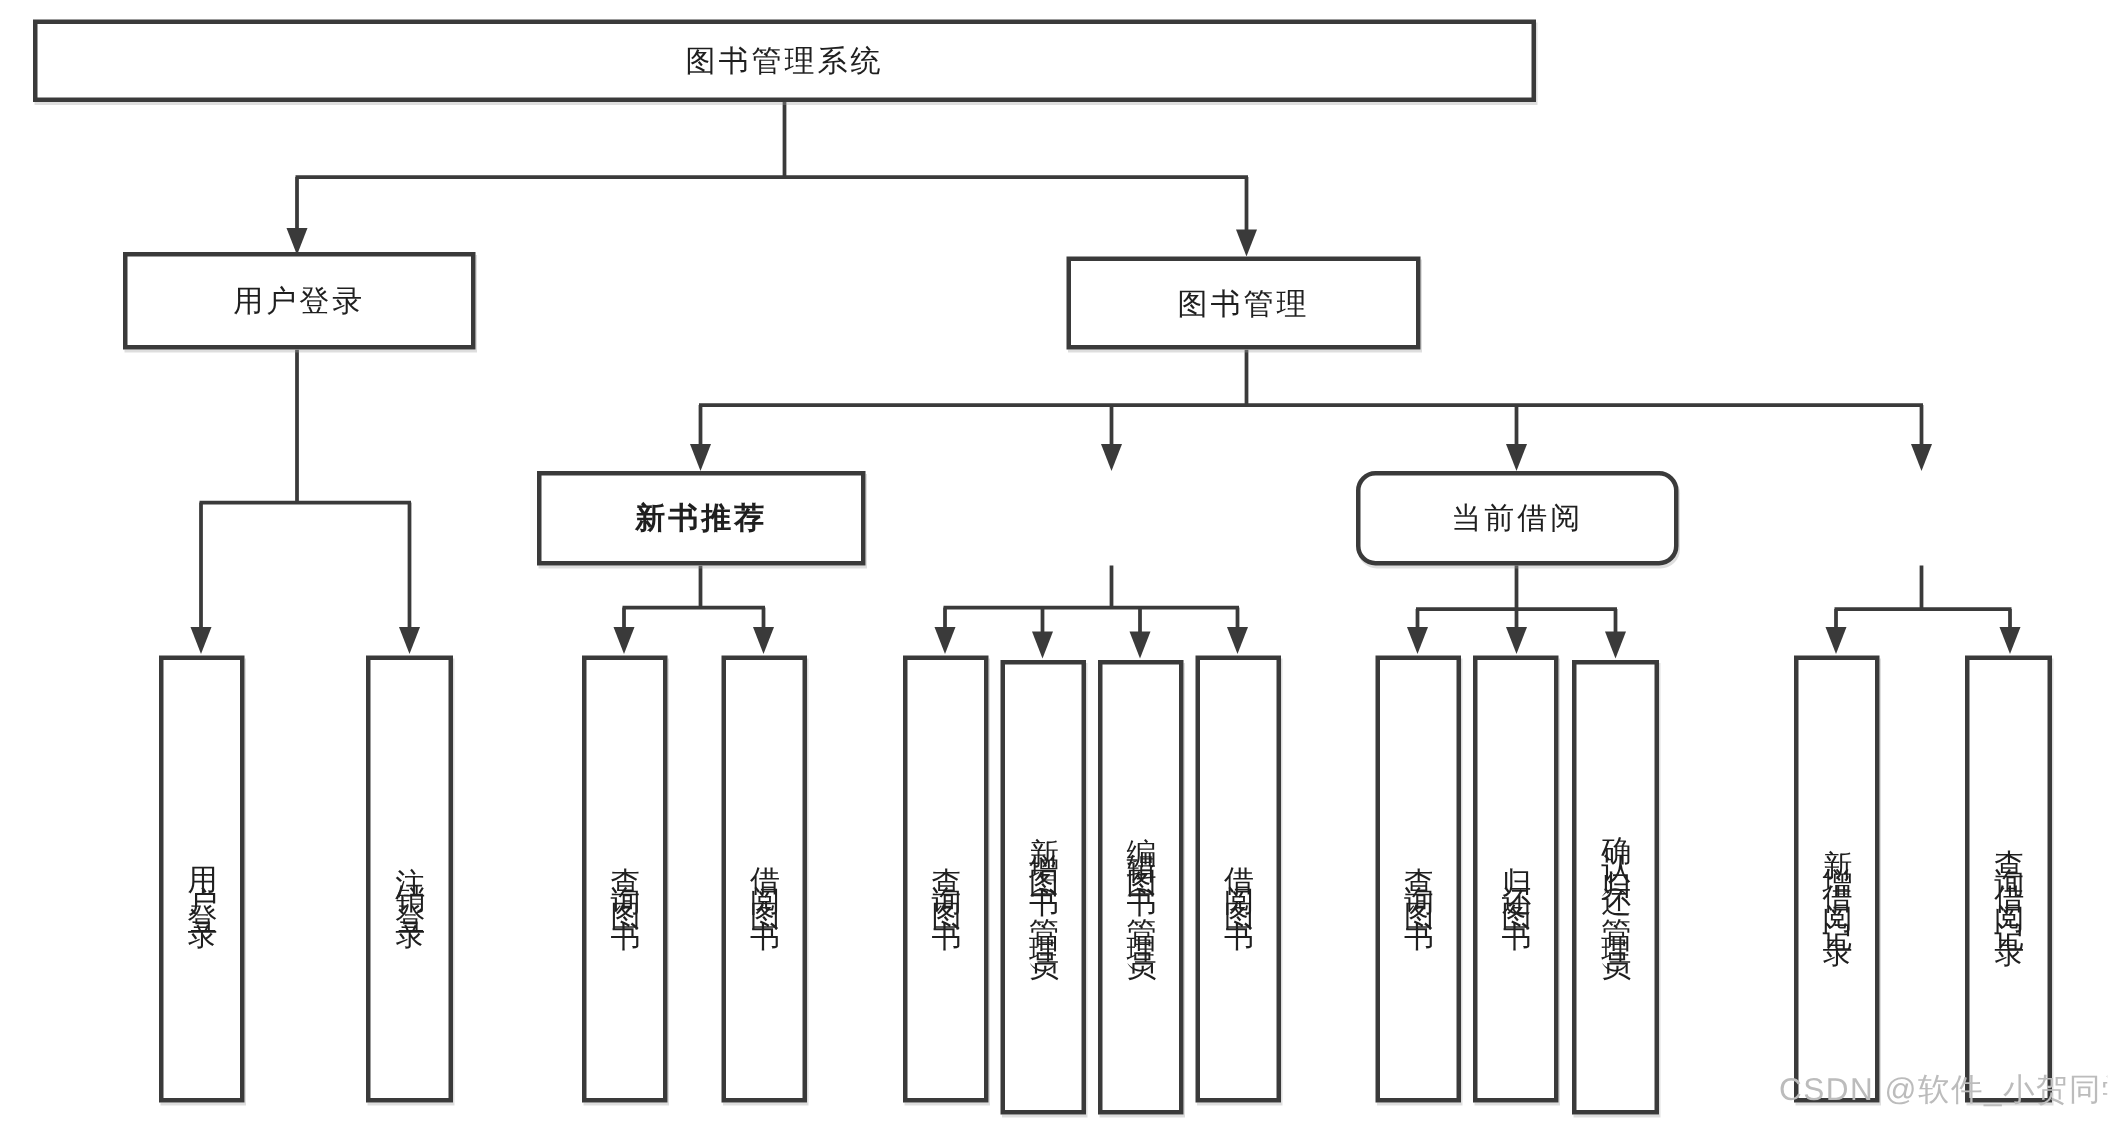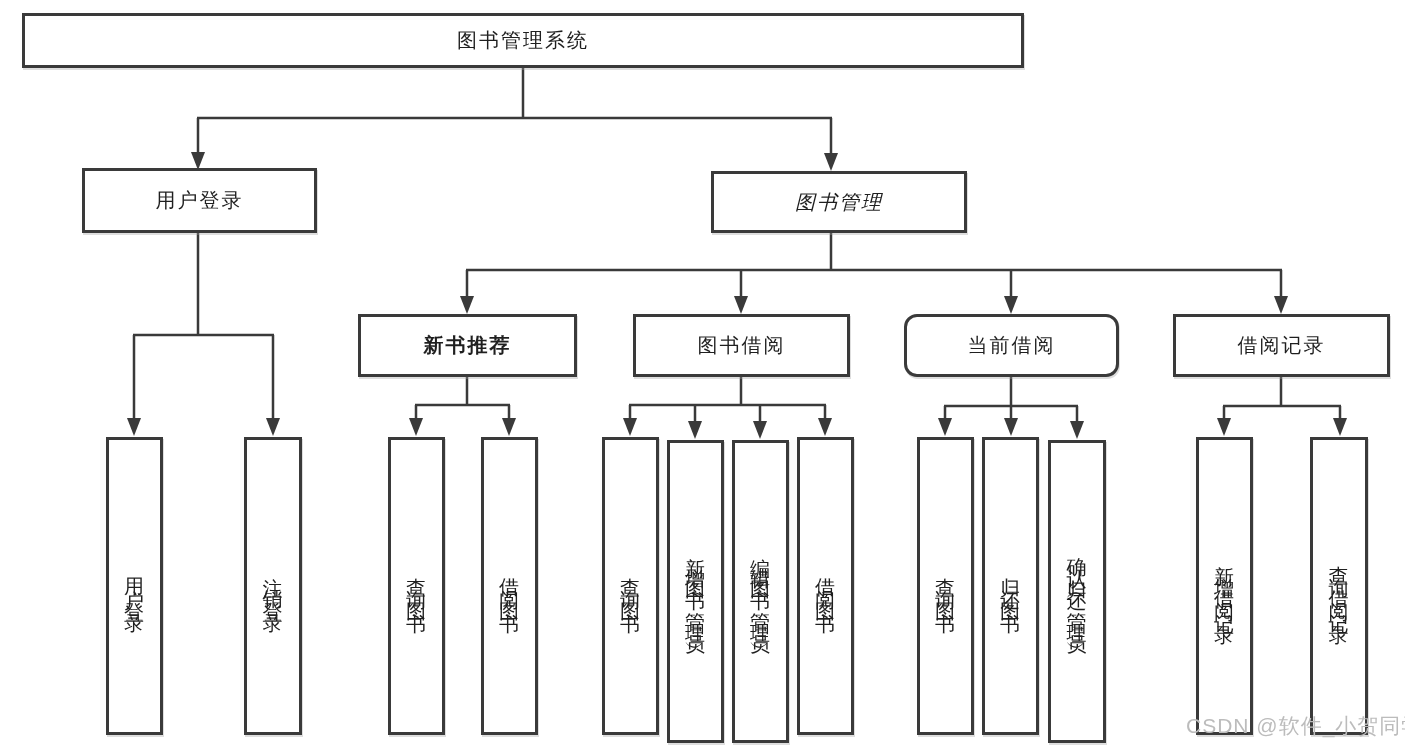--- a/index.html
+++ b/index.html
@@ -94,26 +94,24 @@
       <polygon points="1004,418 1018,418 1011,436"></polygon>
       <polygon points="1070,421 1084,421 1077,439"></polygon>
       <polygon points="1217,418 1231,418 1224,436"></polygon>
       <polygon points="1333,418 1347,418 1340,436"></polygon>
     </g>
   </svg>
 
   <div class="node hbox" style="left:22px; top:13px; width:1002px; height:55px;">图书管理系统</div>
 
   <div class="node hbox" style="left:82px; top:168px; width:235px; height:65px;">用户登录</div>
-  <div class="node hbox" style="left:711px; top:171px; width:256px; height:62px;font-style:italic;">图书管理</div>
+  <div class="node hbox" style="left:711px; top:171px; width:236px; height:62px;">图书管理</div>
 
   <div class="node hbox" style="left:358px; top:314px; width:219px; height:63px;font-weight:bold;">新书推荐</div>
-  <div class="node hbox" style="left:633px; top:314px; width:217px; height:63px;">图书借阅</div>
   <div class="node hbox" style="left:904px; top:314px; width:215px; height:63px;border-radius:13px;">当前借阅</div>
-  <div class="node hbox" style="left:1173px; top:314px; width:217px; height:63px;">借阅记录</div>
 
   <div class="node vbox" style="left:106px; top:437px; width:57px; height:298px;">
     <span class="vtext">用户登录</span>
   </div>
   <div class="node vbox" style="left:244px; top:437px; width:58px; height:298px;">
     <span class="vtext">注销登录</span>
   </div>
 
   <div class="node vbox" style="left:388px; top:437px; width:57px; height:298px;">
     <span class="vtext">查询图书</span>

